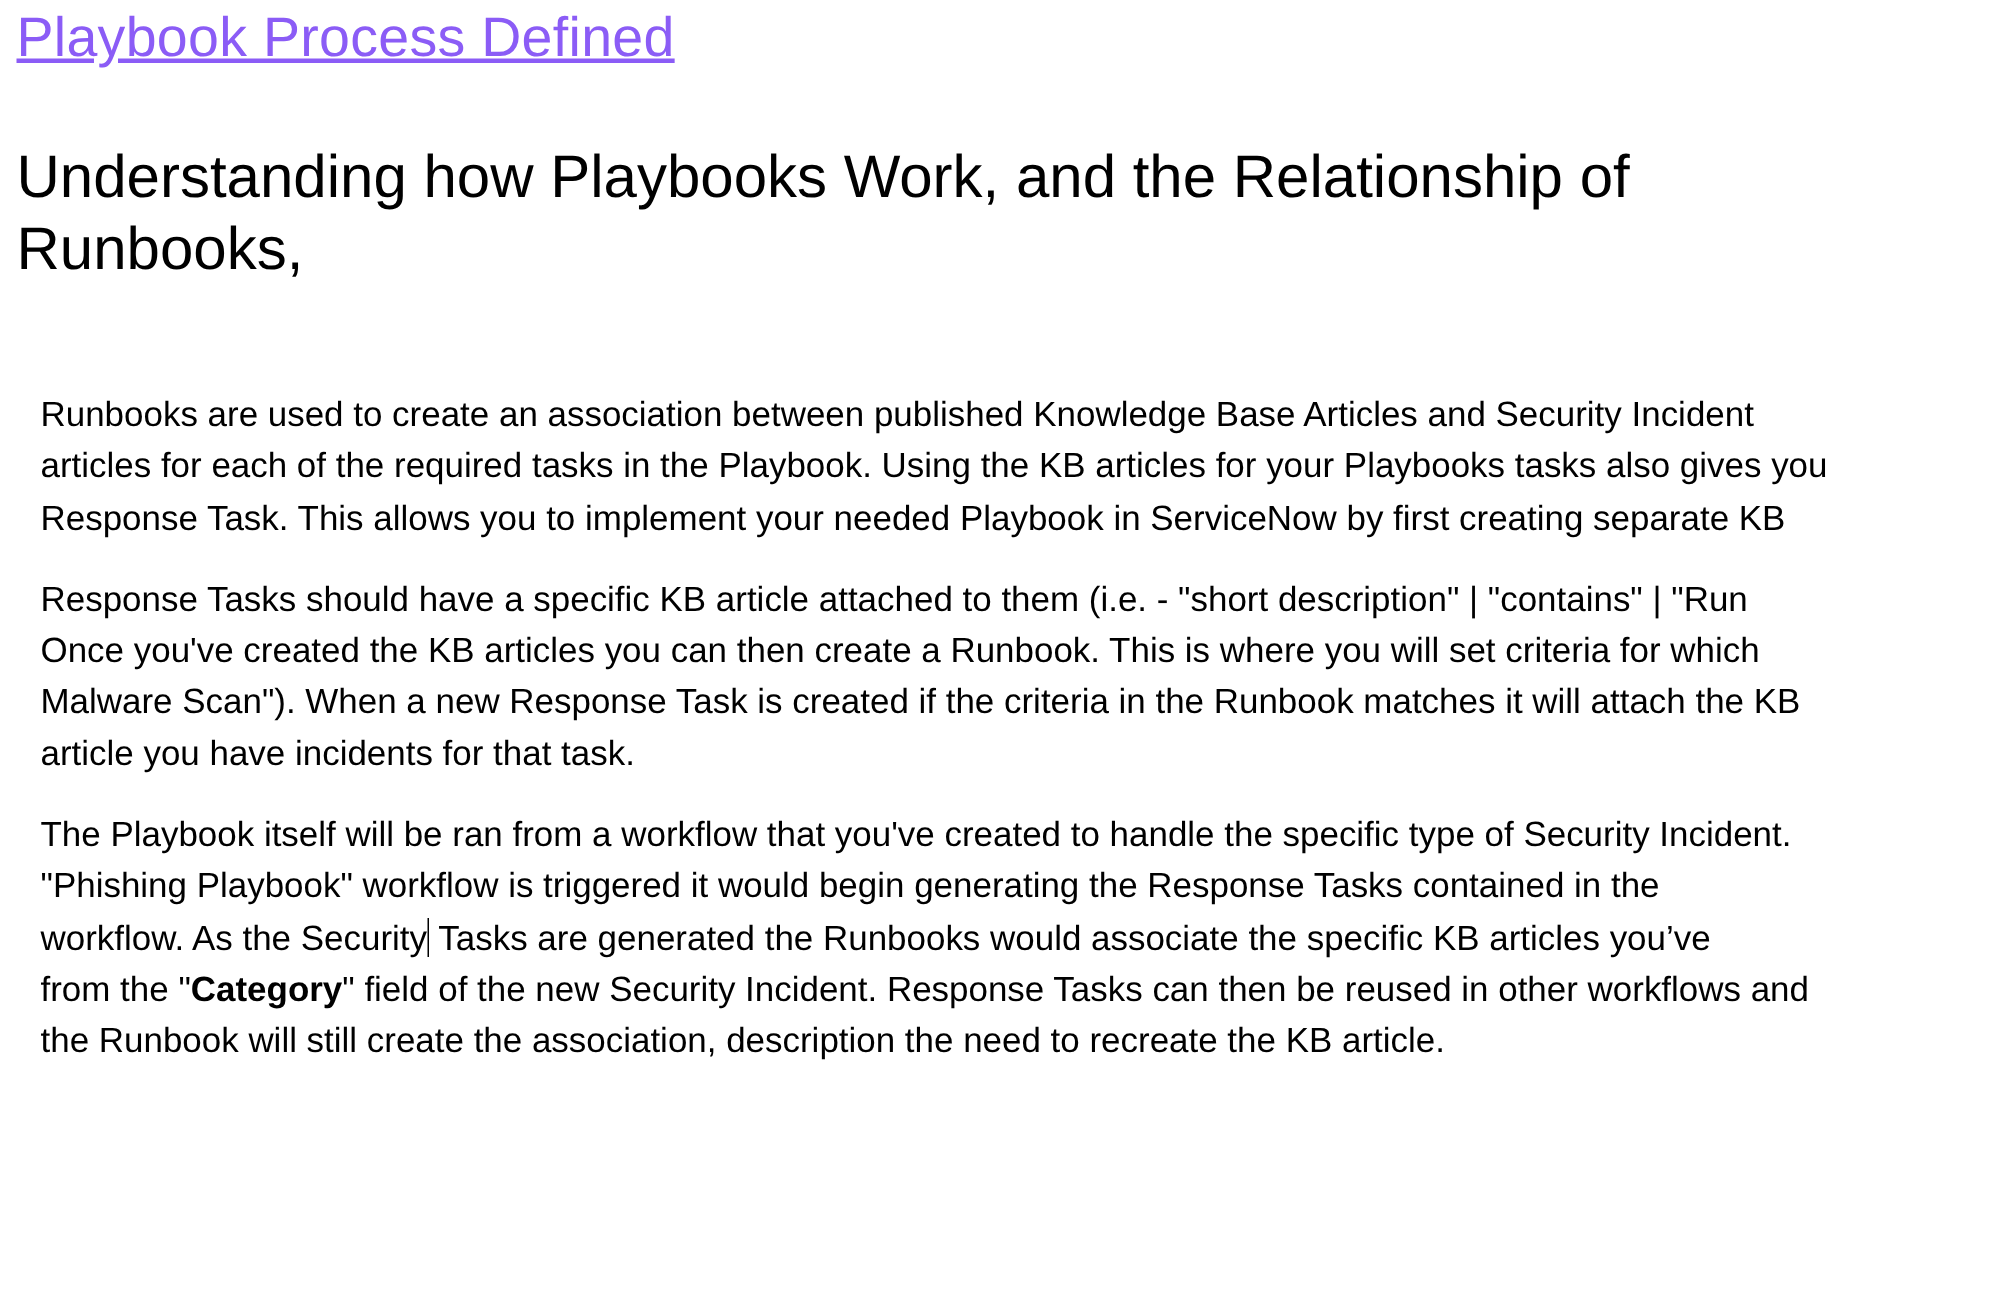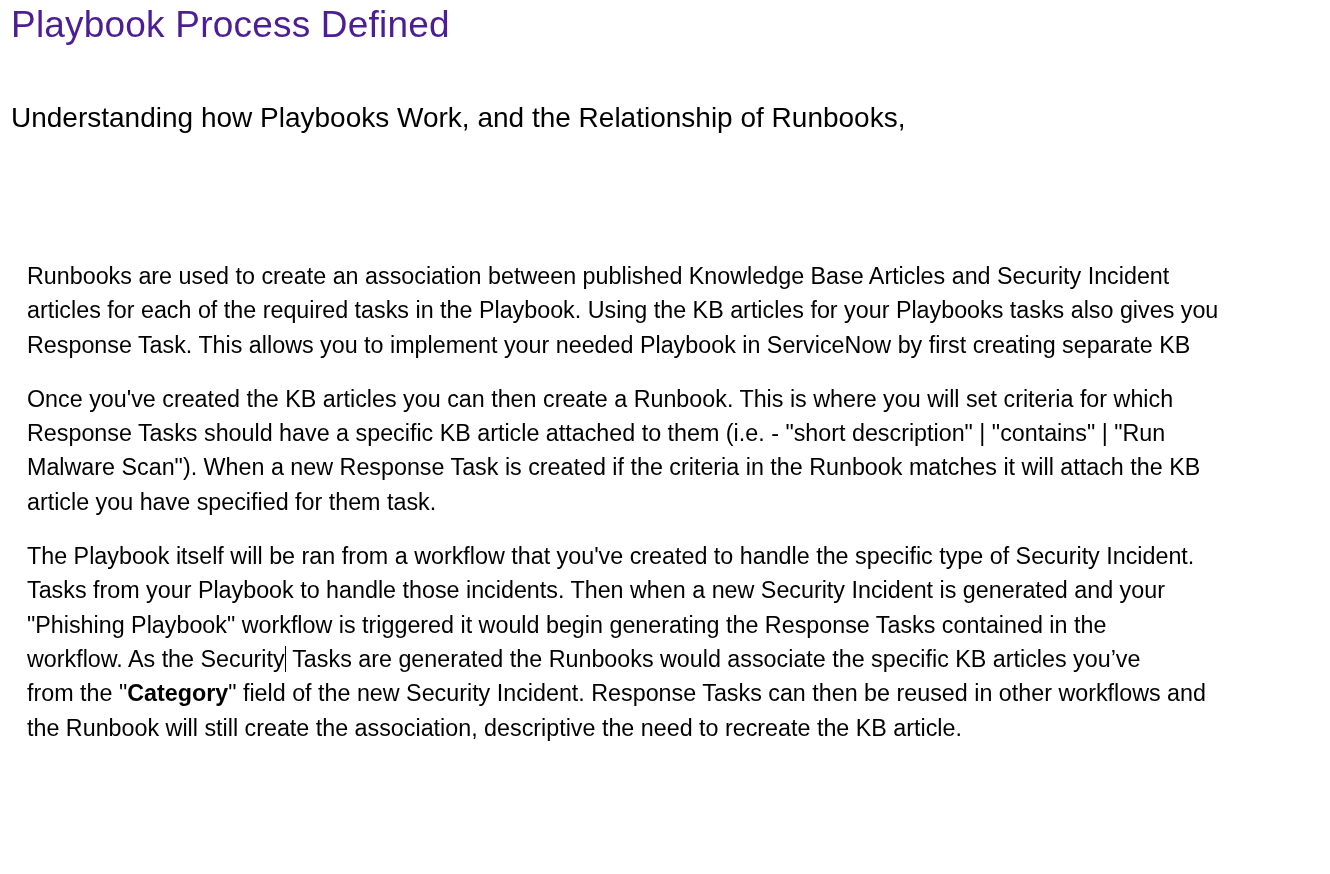--- a/index.html
+++ b/index.html
@@ -1,19 +1,19 @@
 <!DOCTYPE html>
 <html><head>
 <meta charset="utf-8">
 <style>
   html, body { margin: 0; padding: 0; background: #ffffff; }
   body { width: 1330px; height: 874px; overflow: hidden; font-family: "Liberation Sans", "DejaVu Sans", sans-serif; color: #000; }
   .doc { position: relative; padding: 0 0 0 11px; }
-  .title { position: absolute; left: 11px; top: 4px; font-size: 37px; color: #4c1d95; font-weight: normal; margin: 0; letter-spacing: 0.2px; white-space: nowrap; }
-  .subtitle { position: absolute; left: 11px; top: 94px; font-size: 28px; line-height: 48px; margin: 0; font-weight: normal; width: 1200px; }
+  .title { position: absolute; left: 11px; top: 4px; font-size: 37px; color: #8b5cf6; font-weight: normal; margin: 0; letter-spacing: 0.2px; white-space: nowrap; text-decoration: underline; }
+  .subtitle { position: absolute; left: 11px; top: 94px; font-size: 40px; line-height: 48px; margin: 0; font-weight: normal; width: 1200px; }
   .body { position: absolute; left: 11px; top: 259px; width: 1305px; font-size: 23.3px; line-height: 34.3px; }
   .body p { margin: 0 0 20px 16px; white-space: nowrap; }
   .line { display: block; }
   .caret { display: inline-block; width: 1.5px; height: 26px; background: #000; vertical-align: -5px; margin: 0 0 0 0; }
   b { font-weight: bold; }
 </style>
 </head>
 <body>
 
 <div class="doc">
@@ -23,27 +23,26 @@
     <span class="line">Understanding how Playbooks Work, and the Relationship of Runbooks,</span>
   </h2>
 
   <div class="body">
     <p>
       <span class="line">Runbooks are used to create an association between published Knowledge Base Articles and Security Incident</span>
       <span class="line">articles for each of the required tasks in the Playbook. Using the KB articles for your Playbooks tasks also gives you</span>
       <span class="line">Response Task. This allows you to implement your needed Playbook in ServiceNow by first creating separate KB</span>
     </p>
     <p>
+      <span class="line">Response Tasks should have a specific KB article attached to them (i.e. - "short description" | "contains" | "Run</span>
       <span class="line">Once you've created the KB articles you can then create a Runbook. This is where you will set criteria for which</span>
-      <span class="line">Response Tasks should have a specific KB article attached to them (i.e. - "short description" | "contains" | "Run</span>
       <span class="line">Malware Scan"). When a new Response Task is created if the criteria in the Runbook matches it will attach the KB</span>
-      <span class="line">article you have specified for them task.</span>
+      <span class="line">article you have incidents for that task.</span>
     </p>
     <p>
       <span class="line">The Playbook itself will be ran from a workflow that you've created to handle the specific type of Security Incident.</span>
-      <span class="line">Tasks from your Playbook to handle those incidents. Then when a new Security Incident is generated and your</span>
       <span class="line">"Phishing Playbook" workflow is triggered it would begin generating the Response Tasks contained in the</span>
       <span class="line"><span>workflow. As the Security</span><span class="caret"></span><span> Tasks are generated the Runbooks would associate the specific KB articles you’ve</span></span>
       <span class="line"><span>from the "</span><b>Category</b><span>" field of the new Security Incident. Response Tasks can then be reused in other workflows and</span></span>
-      <span class="line">the Runbook will still create the association, descriptive the need to recreate the KB article.</span>
+      <span class="line">the Runbook will still create the association, description the need to recreate the KB article.</span>
     </p>
   </div>
 </div>
 
 </body></html>

